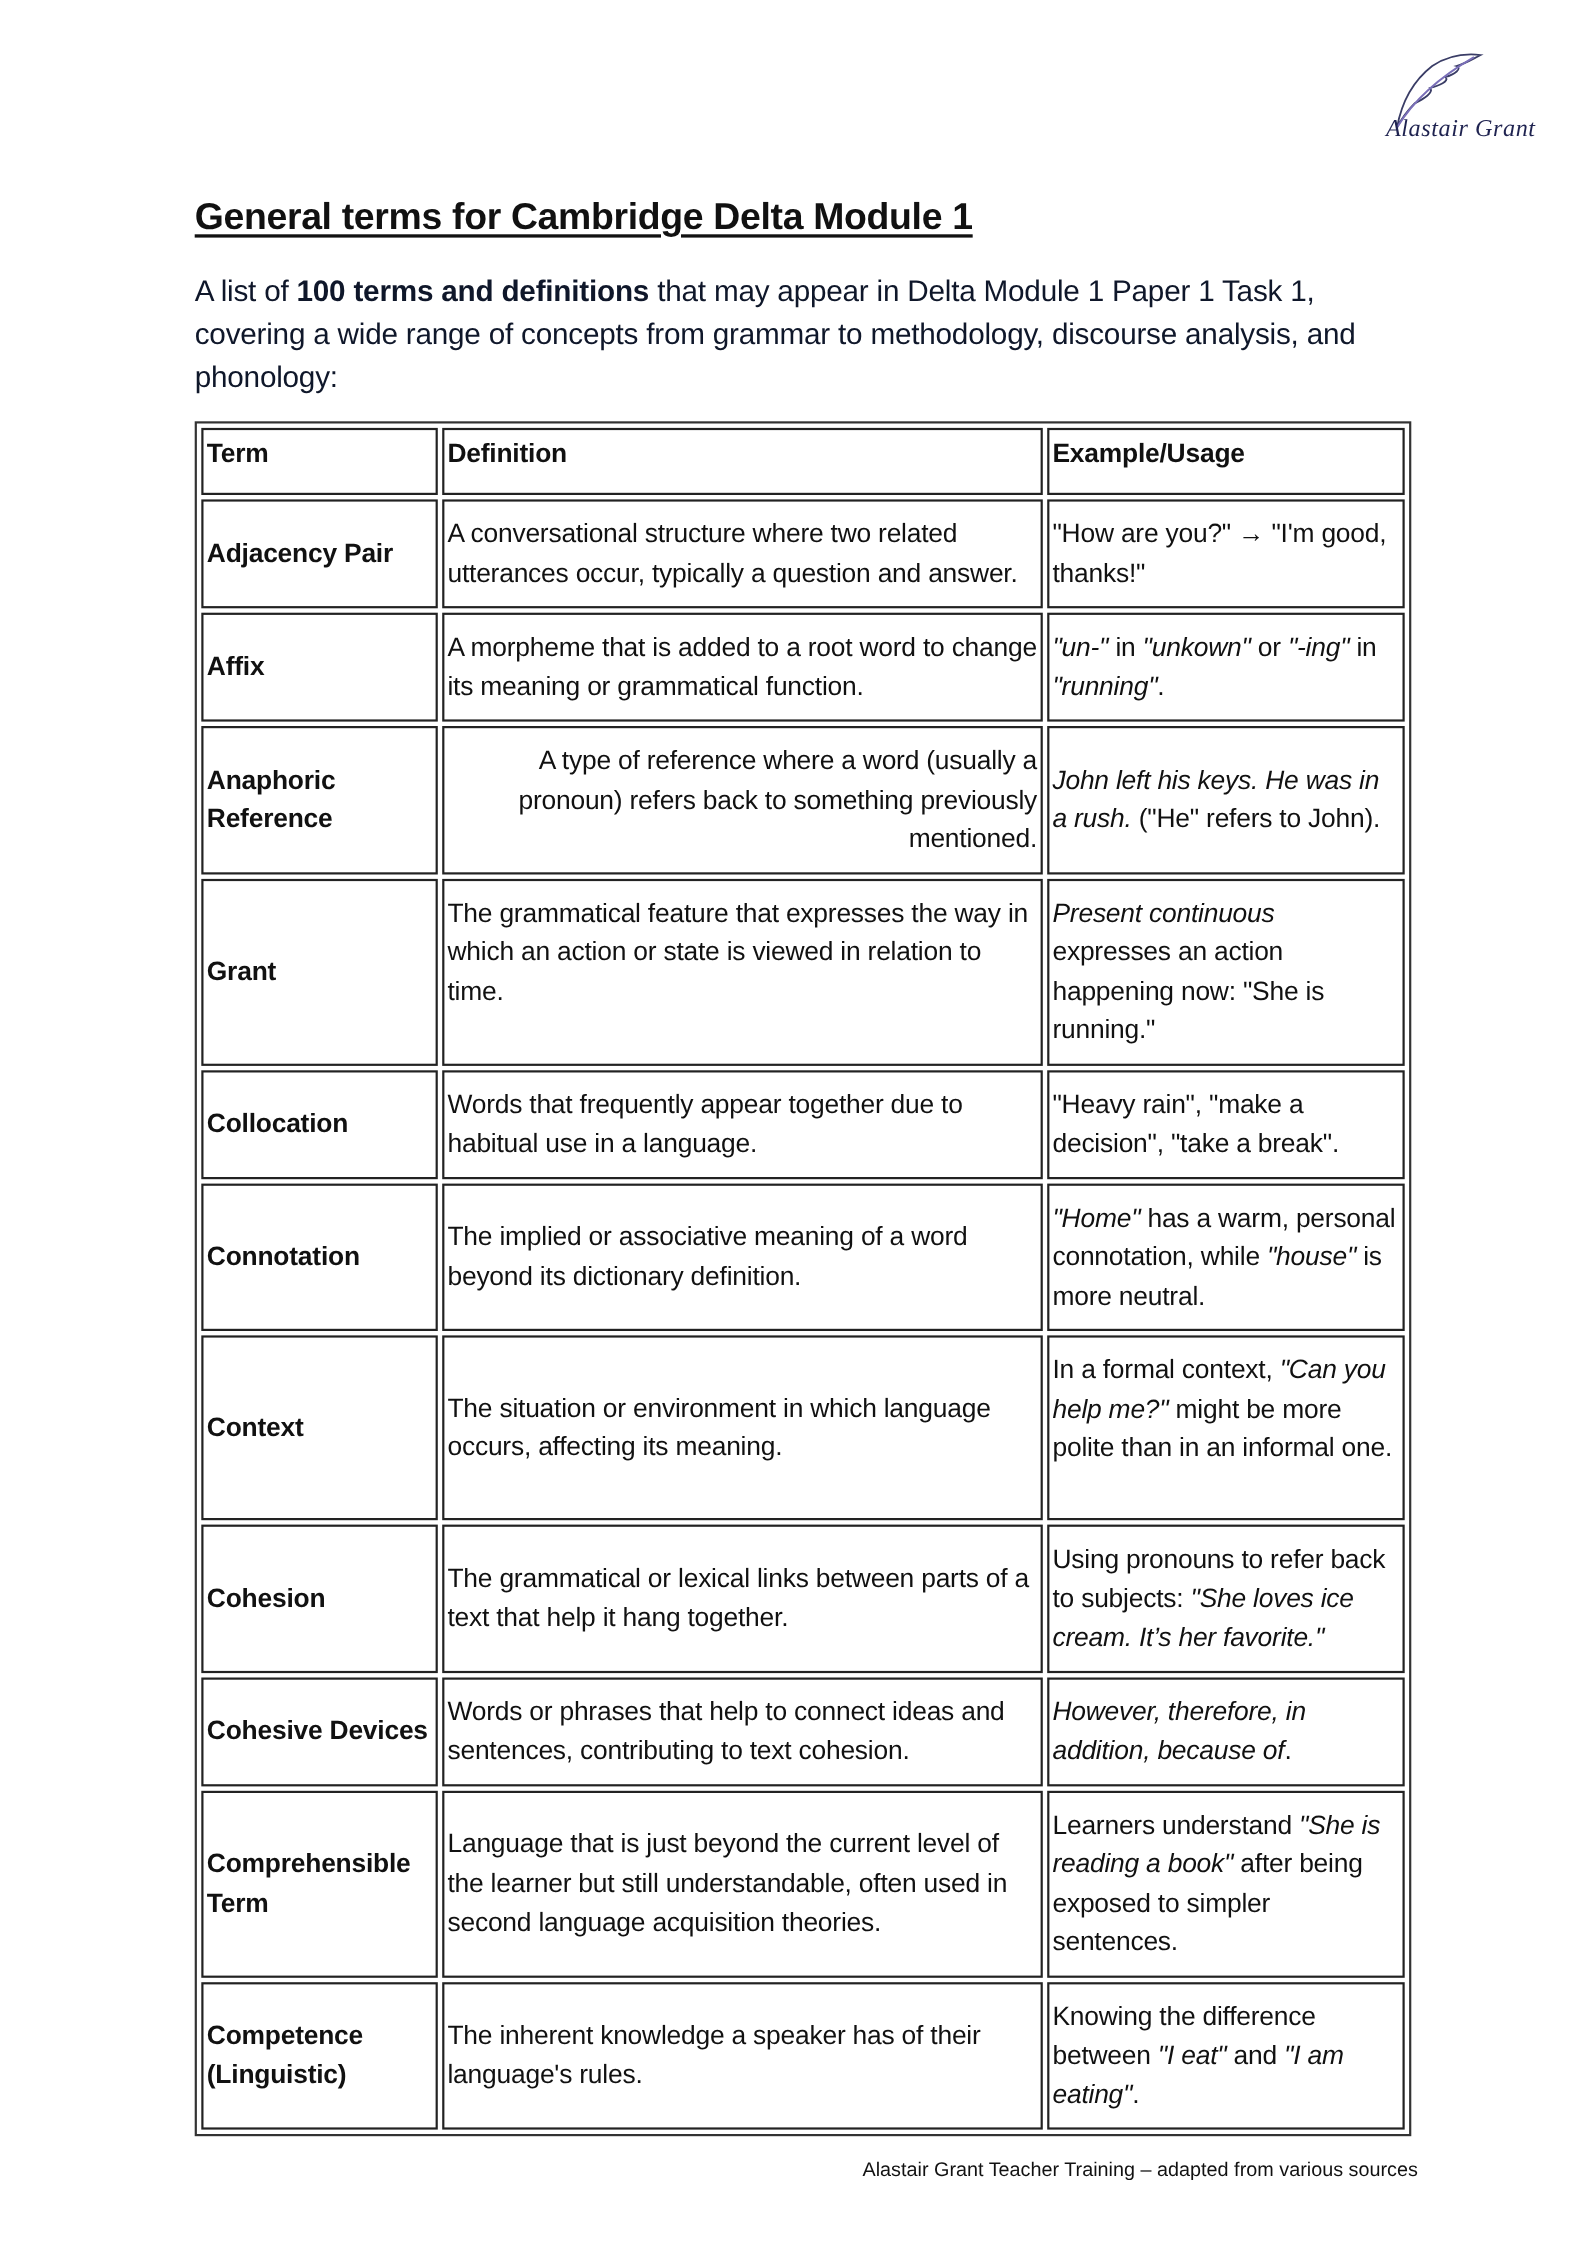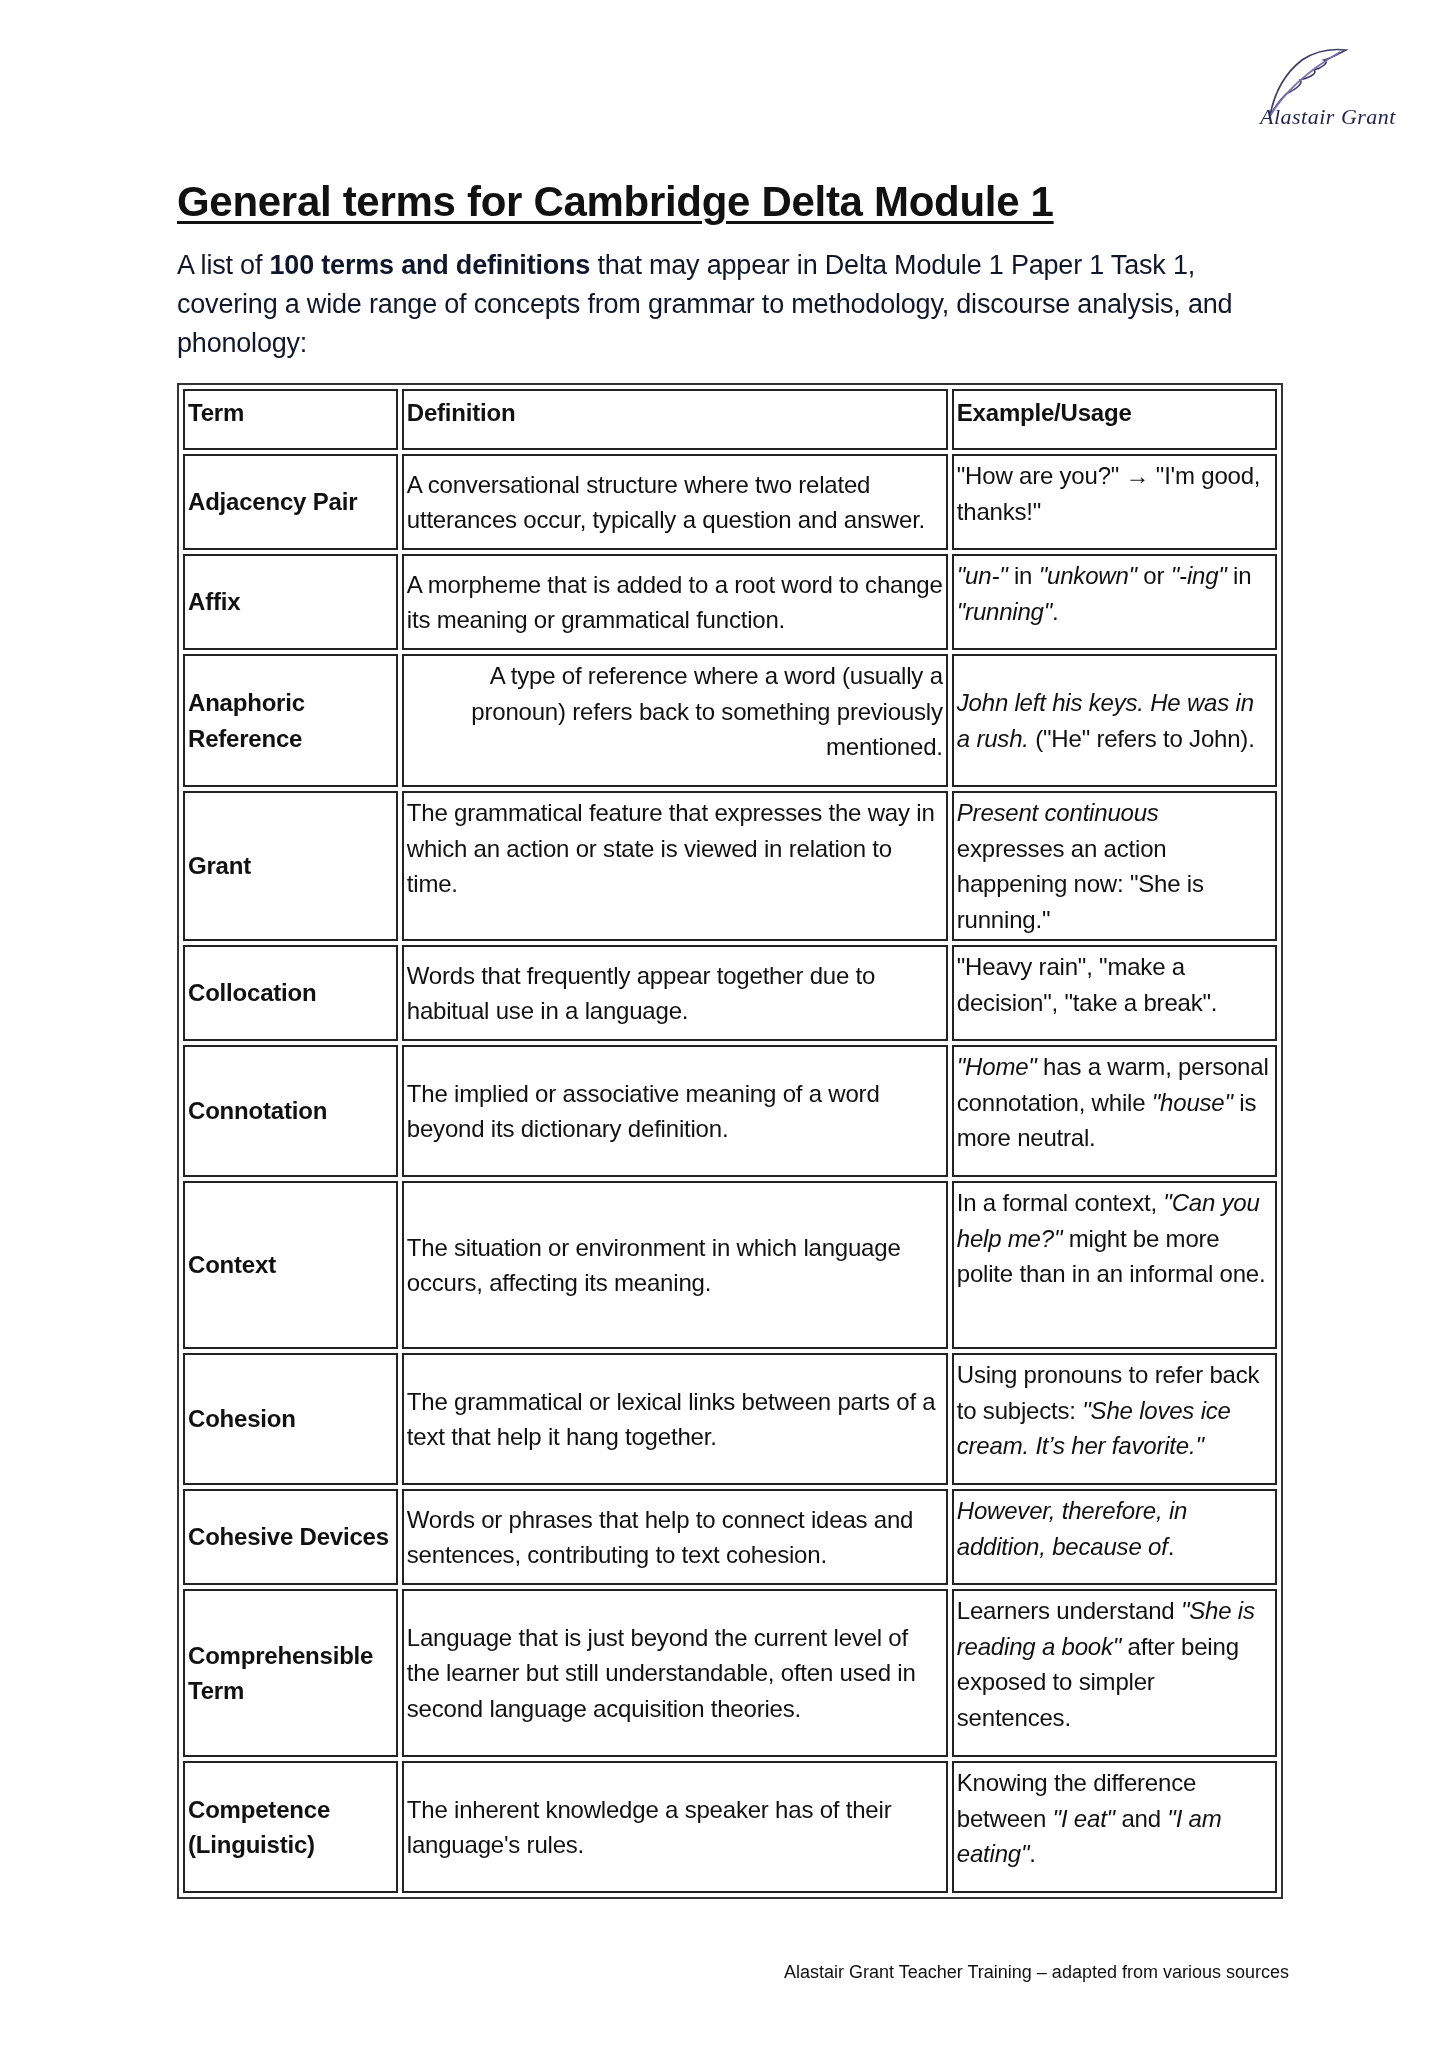--- a/index.html
+++ b/index.html
@@ -11,37 +11,37 @@
     position: absolute; left: 1240px; top: 44px; width: 175px; height: 95px;
   }
   .logo svg { position: absolute; left: 22px; top: 0; }
   .logo-text {
     position: absolute; left: 20px; top: 60px;
     font-family: "Liberation Serif", "DejaVu Serif", serif; font-style: italic;
     font-size: 22px; color: #1f2350; letter-spacing: 0.5px; white-space: nowrap;
   }
   .title {
     position: absolute; left: 177px; top: 178px; margin: 0;
-    font-size: 42px; font-weight: bold; text-decoration: underline;
+    font-size: 34px; font-weight: bold; text-decoration: underline;
     text-decoration-thickness: 3px; text-underline-offset: 5px; letter-spacing: -0.3px;
     color: #111;
   }
   .intro {
     position: absolute; left: 177px; top: 246px; width: 1110px; margin: 0;
     font-size: 27px; line-height: 39px; color: #0f172a; letter-spacing: -0.2px;
   }
   .intro b { font-weight: bold; }
   .tbl {
     position: absolute; left: 177px; top: 383px; width: 1106px;
     border-collapse: separate; border-spacing: 4px;
     border: 2px solid #333; table-layout: fixed;
   }
   .tbl td {
     border: 2px solid #222; vertical-align: middle;
-    padding: 2px 3px; font-size: 24px; line-height: 35.5px; color: #111;
+    padding: 12px 3px; font-size: 24px; line-height: 35.5px; color: #111;
     letter-spacing: -0.2px;
   }
   .tbl td.term { font-weight: bold; }
   .tbl tr.head td { vertical-align: top; font-weight: bold; padding-top: 4px; }
   .tbl td.ex { vertical-align: top; }
   .tbl td.ex.mid { vertical-align: middle; }
   .tbl .it { font-style: italic; }
   .footer {
     position: absolute; right: 160px; top: 1962px;
     font-size: 18px; color: #111; white-space: nowrap;

